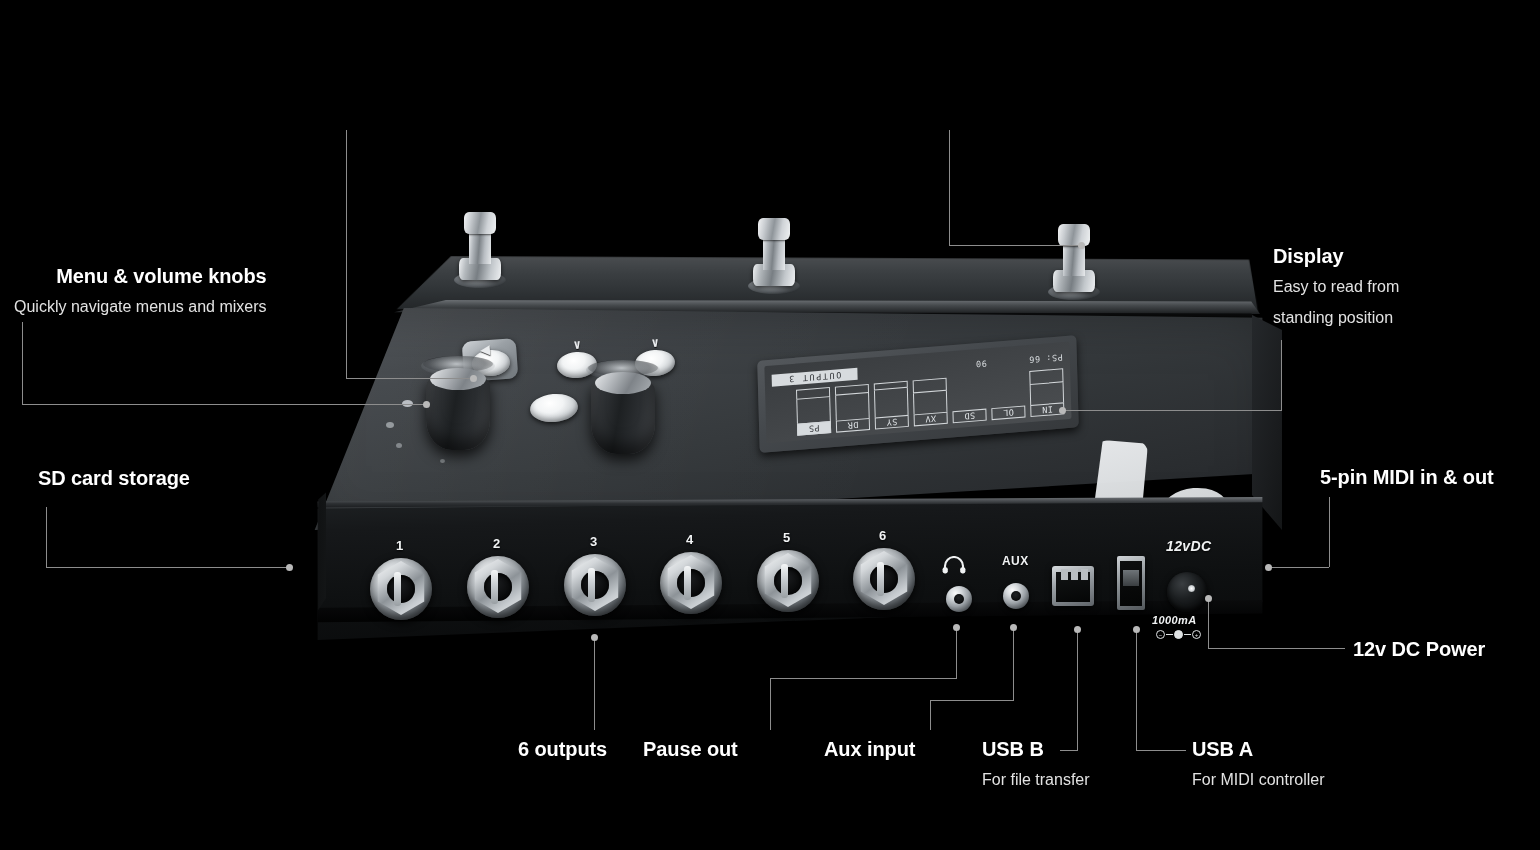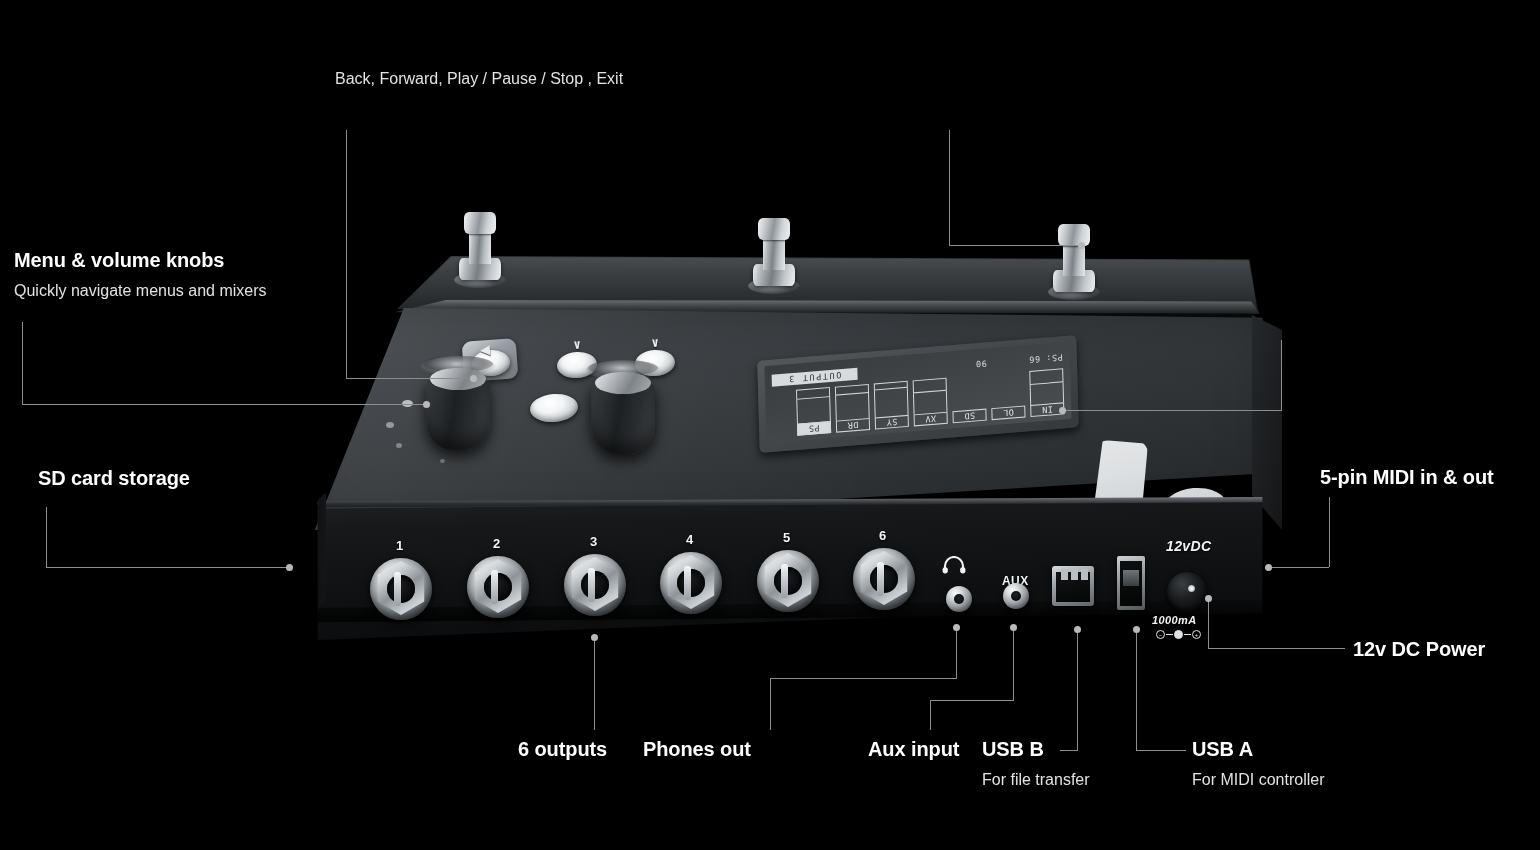--- a/index.html
+++ b/index.html
@@ -346,21 +346,21 @@
 
     <svg class="panel-lbl" style="left:652px;top:356px;" width="24" height="18" viewBox="0 0 24 18">
       <path d="M3 13 V10 a9 9 0 0 1 18 0 v3" fill="none" stroke="#f0f2f3" stroke-width="2.1" stroke-linecap="round"></path>
       <rect x="0.6" y="11.2" width="5.2" height="6.2" rx="2.1" fill="#f0f2f3"></rect>
       <rect x="18.2" y="11.2" width="5.2" height="6.2" rx="2.1" fill="#f0f2f3"></rect>
     </svg>
     <div class="minijack" style="left:656px;top:386px;">
       <div class="mh"></div>
     </div>
 
-    <div class="panel-lbl" style="left:712px;top:354px;margin-top:20px;">AUX</div>
+    <div class="panel-lbl" style="left:712px;top:354px;">AUX</div>
     <div class="minijack" style="left:713px;top:383px;">
       <div class="mh"></div>
     </div>
 
     <div class="usbb" style="left:762px;top:366px;">
       <div class="cav"></div>
       <div class="pin" style="left:9px;"></div>
       <div class="pin" style="left:19px;"></div>
       <div class="pin" style="left:29px;"></div>
     </div>
@@ -378,46 +378,49 @@
     <div class="polarity" style="left:866px;top:430px;">
       <span class="pc">−</span>
       <span class="pl"></span>
       <span class="pc mid"></span>
       <span class="pl"></span>
       <span class="pc">+</span>
     </div>
   </div>
 
   <div class="callout" style="left:335px;top:60px;">
-    <div class="c-sub">Back, Forward, Play / Pause / Stop , Exit</div>
   </div>
   <div class="lead">
     <div class="lv" style="left:346px;top:130px;height:248px;"></div>
     <div class="lh" style="left:346px;top:378px;width:127px;"></div>
     <div class="dot" style="left:470px;top:375px;"></div>
   </div>
 
   <div class="callout" style="left:941px;top:60px;">
   </div>
   <div class="lead">
     <div class="lv" style="left:949px;top:130px;height:115px;"></div>
     <div class="lh" style="left:949px;top:245px;width:133px;"></div>
     <div class="dot" style="left:1078px;top:242px;"></div>
   </div>
 
-  <div class="callout" style="left:14px;top:248px;">
+  <div class="callout" style="left:14px;top:264px;text-align:right;">
     <div class="c-title">Menu &amp; volume knobs</div>
     <div class="c-sub">Quickly navigate menus and mixers</div>
   </div>
   <div class="lead">
     <div class="lv" style="left:22px;top:322px;height:82px;"></div>
     <div class="lh" style="left:22px;top:404px;width:404px;"></div>
     <div class="dot" style="left:423px;top:401px;"></div>
   </div>
 
+  <div class="callout" style="left:1273px;top:244px;">
+    <div class="c-title">Display</div>
+    <div class="c-sub wrap">Easy to read from standing position</div>
+  </div>
   <div class="lead">
     <div class="lv" style="left:1281px;top:340px;height:70px;"></div>
     <div class="lh" style="left:1064px;top:410px;width:218px;"></div>
     <div class="dot" style="left:1059px;top:407px;"></div>
   </div>
 
   <div class="callout" style="left:38px;top:466px;">
     <div class="c-title">SD card storage</div>
   </div>
   <div class="lead">
@@ -446,30 +449,30 @@
 
   <div class="callout" style="left:518px;top:737px;">
     <div class="c-title">6 outputs</div>
   </div>
   <div class="lead">
     <div class="lv" style="left:594px;top:638px;height:92px;"></div>
     <div class="dot" style="left:591px;top:634px;"></div>
   </div>
 
   <div class="callout" style="left:643px;top:737px;">
-    <div class="c-title">Phones out</div>
+    <div class="c-title">Pause out</div>
   </div>
   <div class="lead">
     <div class="lh" style="left:770px;top:678px;width:187px;"></div>
     <div class="lv" style="left:770px;top:678px;height:52px;"></div>
     <div class="lv" style="left:956px;top:628px;height:51px;"></div>
     <div class="dot" style="left:953px;top:624px;"></div>
   </div>
 
-  <div class="callout" style="left:868px;top:737px;">
+  <div class="callout" style="left:824px;top:737px;">
     <div class="c-title">Aux input</div>
   </div>
   <div class="lead">
     <div class="lh" style="left:930px;top:700px;width:84px;"></div>
     <div class="lv" style="left:930px;top:700px;height:30px;"></div>
     <div class="lv" style="left:1013px;top:628px;height:73px;"></div>
     <div class="dot" style="left:1010px;top:624px;"></div>
   </div>
 
   <div class="callout" style="left:982px;top:737px;">

